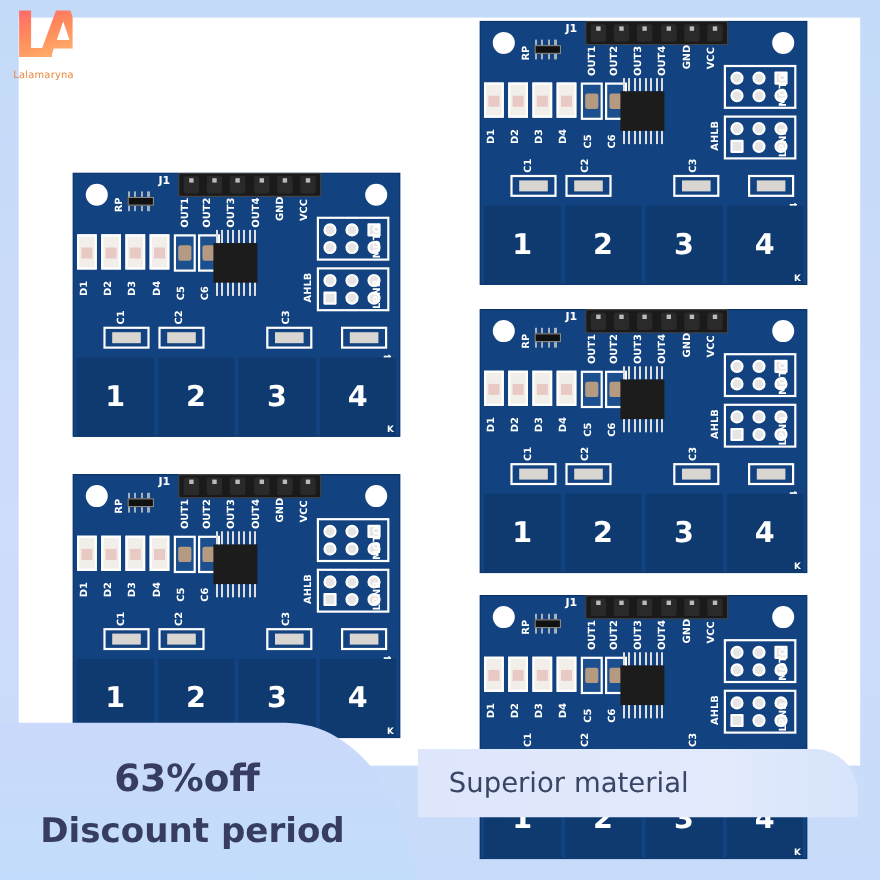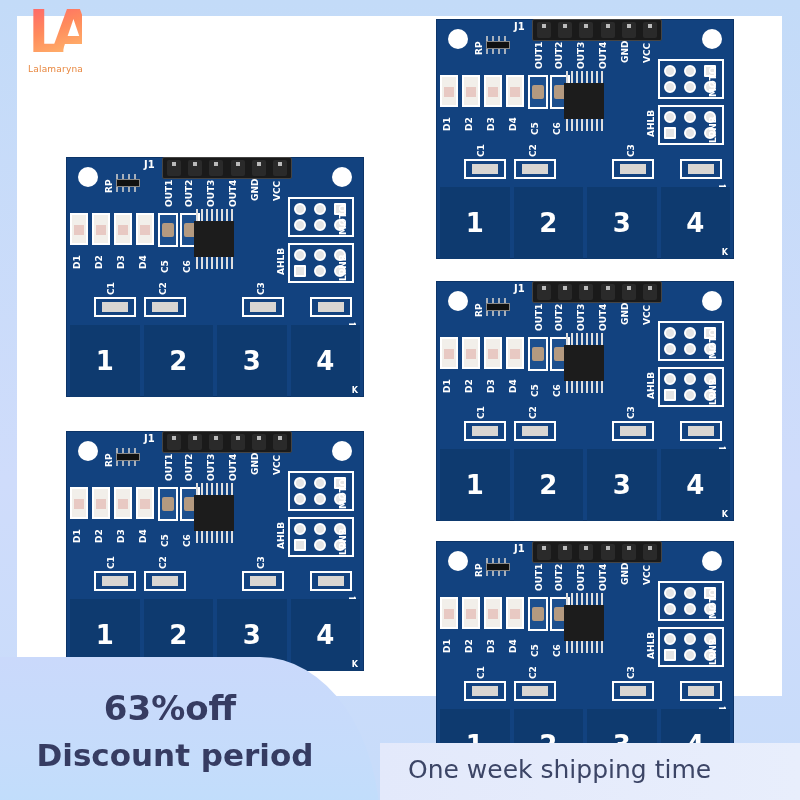--- a/index.html
+++ b/index.html
@@ -3,21 +3,21 @@
 <meta charset="utf-8">
 <style>
   * { box-sizing: border-box; margin: 0; padding: 0; }
   html, body { width: 800px; height: 800px; overflow: hidden; }
   body { position: relative; background: #c6dcf8; font-family: "DejaVu Sans", "Liberation Sans", sans-serif; }
   .frame-top { position: absolute; left: 0; top: 0; width: 800px; height: 800px;
     background: linear-gradient(180deg, #c3dbf8 0%, #cfdcfb 60%, #c7dcfa 100%); }
   .panel { position: absolute; left: 17px; top: 16px; width: 765px; height: 680px; background: #ffffff; }
 
   
-  .logo { position: absolute; left: 20px; top: 2px; width: 90px; height: 76px; }
+  .logo { position: absolute; left: 4px; top: 2px; width: 90px; height: 76px; }
   .logo-mark { position: absolute; left: 8px; top: 0; font-family: "DejaVu Sans", sans-serif;
     font-weight: bold; font-size: 58px; line-height: 60px; letter-spacing: -14px;
     background: linear-gradient(160deg, #ff5f6d 0%, #ff8a5c 45%, #ffc371 100%);
     -webkit-background-clip: text; background-clip: text; color: transparent; }
   .logo-text { position: absolute; left: 8px; top: 62px; font-size: 9px; color: #e8873f; letter-spacing: 0.2px; }
 
   
   .board { position: absolute; width: 298px; height: 240px; background: #12427f; overflow: hidden;
     box-shadow: inset 0 0 0 1px #0c3468; }
   .board .hole { position: absolute; width: 20px; height: 20px; border-radius: 50%; background: #fff; }
@@ -433,19 +433,19 @@
     <div class="pad">1</div>
     <div class="pad">2</div>
     <div class="pad">3</div>
     <div class="pad">4</div>
   </div>
   <div class="k">K</div>
 </div>
 <div id="board-clones"></div>
 
 <div class="banner-right">
-  <div class="strip2">
-    <div class="strip-text">One week shipping time</div>
+  <div class="strip1">
+    <div class="strip-text">Superior material</div>
   </div>
 </div>
 <div class="badge"></div>
 <div class="badge-line1">63%off</div>
 <div class="badge-line2">Discount period</div>
 
 </body></html>

